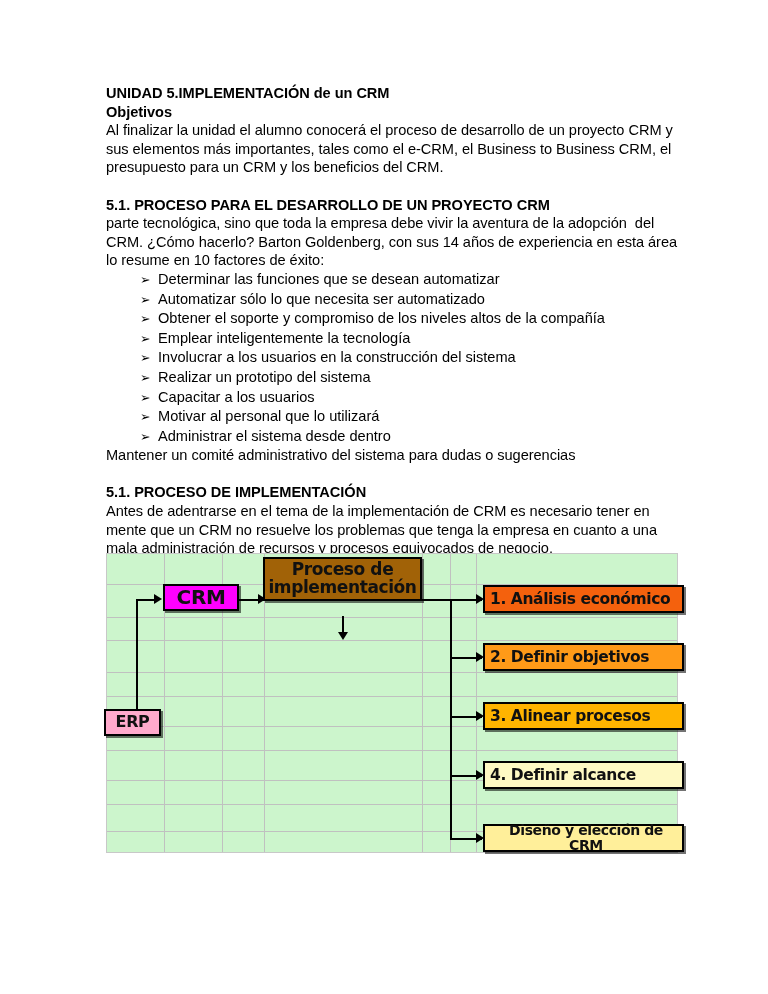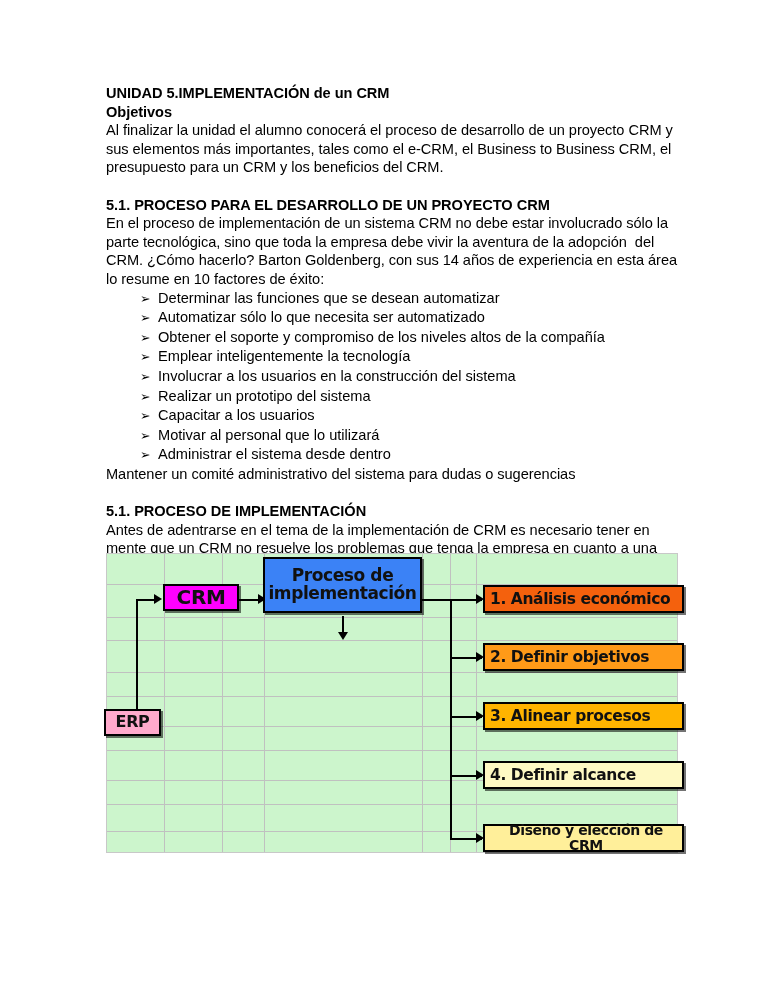--- a/index.html
+++ b/index.html
@@ -149,21 +149,20 @@
     <div class="ln bold">UNIDAD 5.IMPLEMENTACIÓN de un CRM</div>
     <div class="ln bold">Objetivos</div>
 
     <div class="ln">Al finalizar la unidad el alumno conocerá el proceso de desarrollo de un proyecto CRM y</div>
     <div class="ln">sus elementos más importantes, tales como el e-CRM, el Business to Business CRM, el</div>
     <div class="ln">presupuesto para un CRM y los beneficios del CRM.</div>
 
     <div class="spacer"></div>
 
     <div class="ln bold">5.1. PROCESO PARA EL DESARROLLO DE UN PROYECTO CRM</div>
-    <div class="ln">En el proceso de implementación de un sistema CRM no debe estar involucrado sólo la</div>
     <div class="ln">parte tecnológica, sino que toda la empresa debe vivir la aventura de la adopción  del</div>
     <div class="ln">CRM. ¿Cómo hacerlo? Barton Goldenberg, con sus 14 años de experiencia en esta área</div>
     <div class="ln">lo resume en 10 factores de éxito:</div>
 
     <div class="bullets">
       <div class="bullet-row">
         <span class="bullet-glyph">➢</span>
         <span class="bullet-text">Determinar las funciones que se desean automatizar</span>
       </div>
       <div class="bullet-row">
@@ -262,21 +261,21 @@
     <div class="arrow-r" style="left:370px; top:280px;"></div>
 
     <div class="node node-shadow" style="left:-2px; top:156px; width:57px; height:27px; background:#ffaacc; font-size:16px;">
       <span>ERP</span>
     </div>
 
     <div class="node node-shadow" style="left:57px; top:31px; width:76px; height:27px; background:#ff00ff; font-size:20px;">
       <span>CRM</span>
     </div>
 
-    <div class="node node-shadow" style="left:157px; top:4px; width:159px; height:56px; background:#3b82f6; font-size:17px; white-space:pre-line;">
+    <div class="node node-shadow" style="left:157px; top:4px; width:159px; height:44px; background:#a16207; font-size:17px; white-space:pre-line;">
       <span>Proceso de
 implementación</span>
     </div>
 
 
     <div class="node node-shadow left-align" style="left:377px; top:32px; width:201px; height:28px; background:#f4610d; font-size:15.5px;">
       <span>1. Análisis económico</span>
     </div>
 
     <div class="node node-shadow left-align" style="left:377px; top:90px; width:201px; height:28px; background:#ff9a18; font-size:15.5px;">

